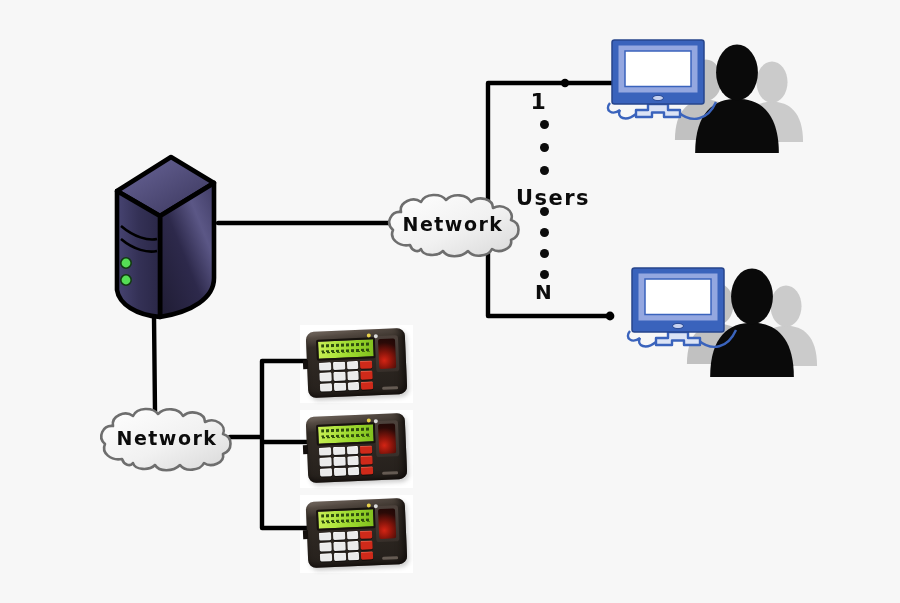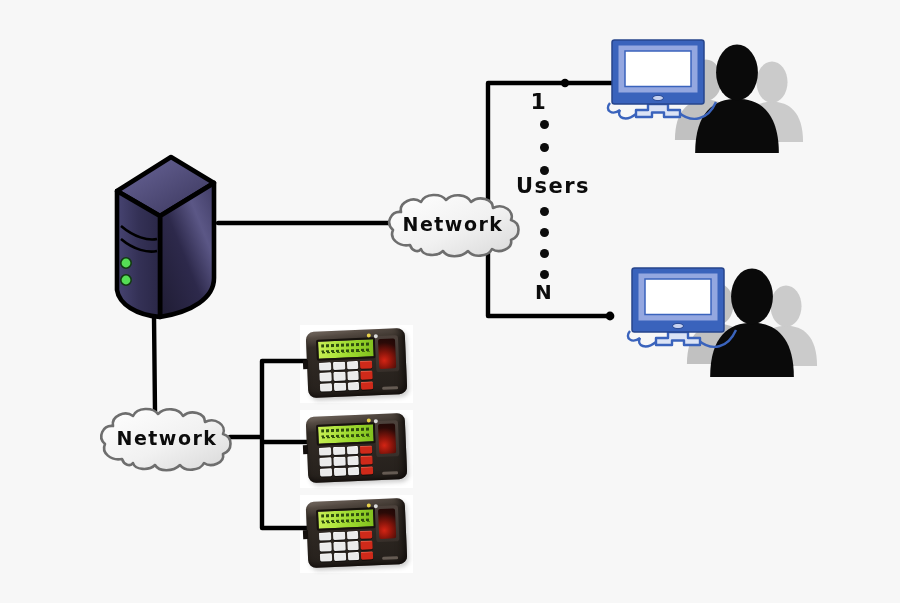--- a/index.html
+++ b/index.html
@@ -222,21 +222,21 @@
       </div>
       <div class="dev-sensor"></div>
       <div class="dev-leds"></div>
       <div class="dev-logo"></div>
       <div class="dev-nub"></div>
     </div>
   </div>
 
   <div class="lbl" style="left:385px; top:196px; width:136px; height:56px; font-size:19px;">Network</div>
   <div class="lbl" style="left:98px; top:410px; width:138px; height:56px; font-size:19px;">Network</div>
-  <div class="lbl" style="left:503px; top:172px; width:100px; height:28px; font-size:21px;text-align:right;">Users</div>
+  <div class="lbl" style="left:503px; top:184px; width:100px; height:28px; font-size:21px;text-align:right;">Users</div>
   <div class="lbl" style="left:519px; top:87px; width:40px; height:28px; font-size:22px;">1</div>
   <div class="lbl" style="left:524px; top:278px; width:40px; height:28px; font-size:20px;">N</div>
 
   <div class="dots" style="left:540px; top:120px; gap:14px;">
       <span class="dot"></span>
       <span class="dot"></span>
       <span class="dot"></span>
     </div>
   <div class="dots" style="left:540px; top:207px; gap:12px;">
       <span class="dot"></span>

